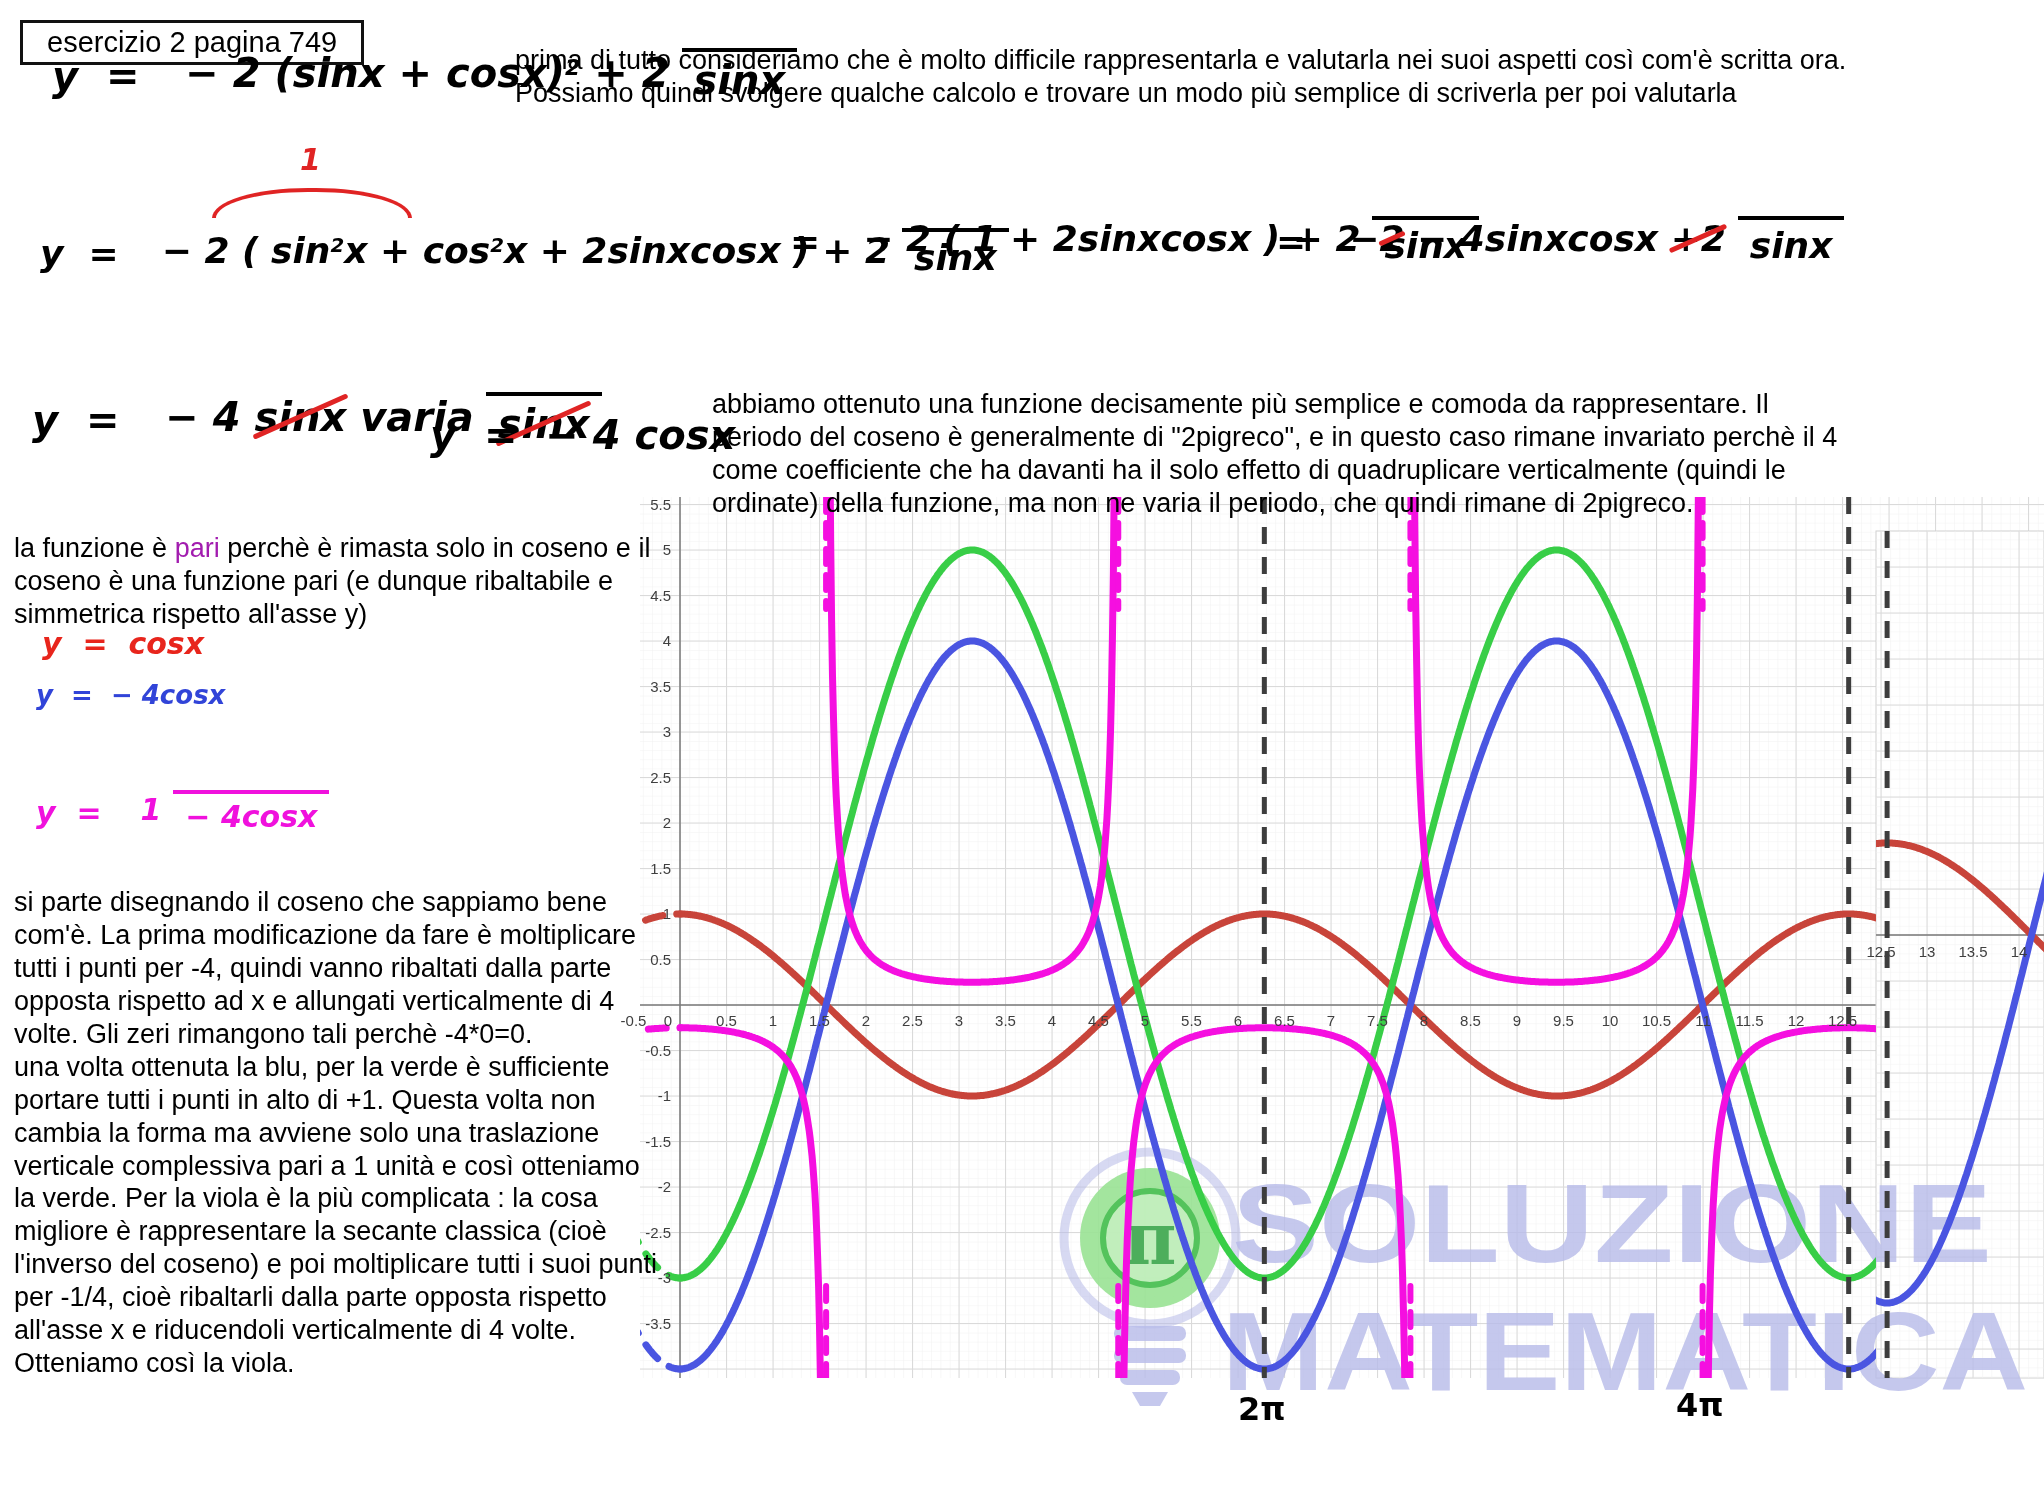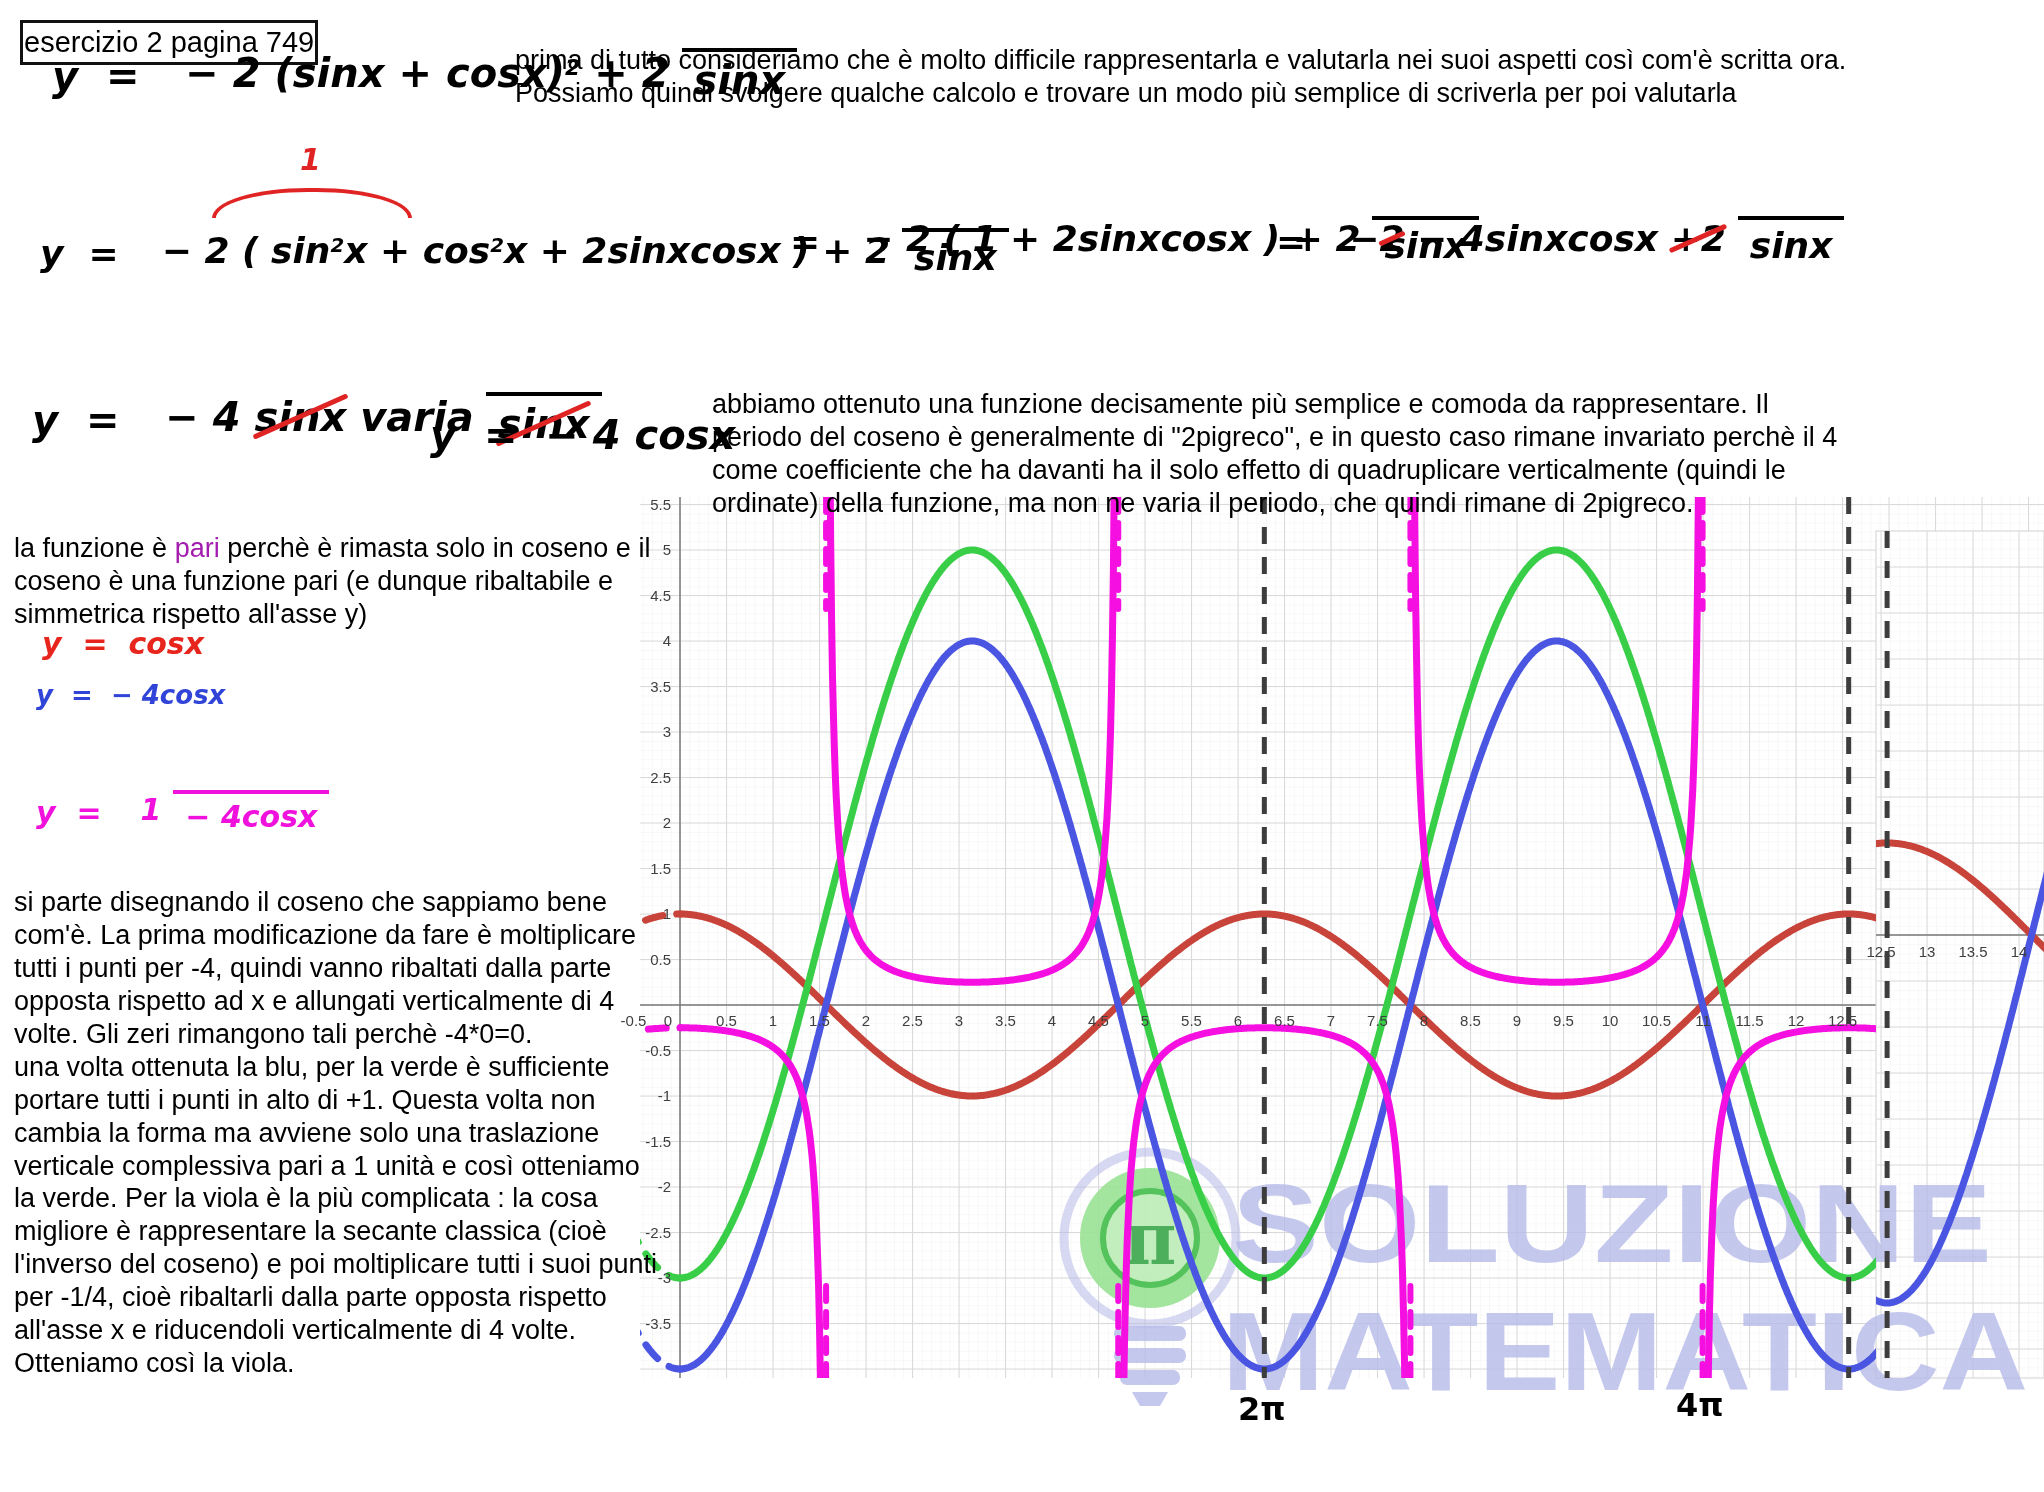--- a/index.html
+++ b/index.html
@@ -11,21 +11,21 @@
   .hand{position:absolute;z-index:2;font-family:"DejaVu Sans",sans-serif;font-style:italic;font-weight:bold;}
   .formula{display:flex;align-items:center;white-space:pre;}
   .frac{display:inline-flex;flex-direction:row;align-items:center;margin:0 6px;vertical-align:middle;}
   .frac .num{padding:0 12px 5px;}
   .frac .den{border-top:4px solid currentColor;padding:5px 12px 0;}
   .sup{font-size:55%;position:relative;top:-0.55em;}
   .rstrike{position:relative;display:inline-block;}
   .rstrike::after{content:"";position:absolute;left:-6%;right:-6%;top:44%;height:5px;
                   background:#e02424;transform:rotate(-24deg);border-radius:3px;}
   #title-box{position:absolute;left:20px;top:20px;z-index:2;border:3px solid #111;
-             padding:3px 1px;font-size:29px;background:#fff;}
+             padding:3px 24px;font-size:29px;background:#fff;}
   #para-top{left:515px;top:44px;width:1410px;}
   #para-mid{left:712px;top:388px;width:1150px;}
   #para-left1{left:14px;top:532px;width:650px;}
   #para-left2{left:14px;top:886px;width:648px;white-space:pre-line;}
   #f1{left:52px;top:48px;font-size:40px;}
   #brace{position:absolute;z-index:2;left:212px;top:188px;width:192px;height:26px;
          border:4px solid #e02424;border-bottom:none;border-radius:96px 96px 0 0/30px 30px 0 0;}
   #brace-one{left:300px;top:142px;font-size:30px;color:#e02424;}
   #f2a{left:40px;top:228px;font-size:36px;}
   #f2b{left:790px;top:216px;font-size:36px;}

